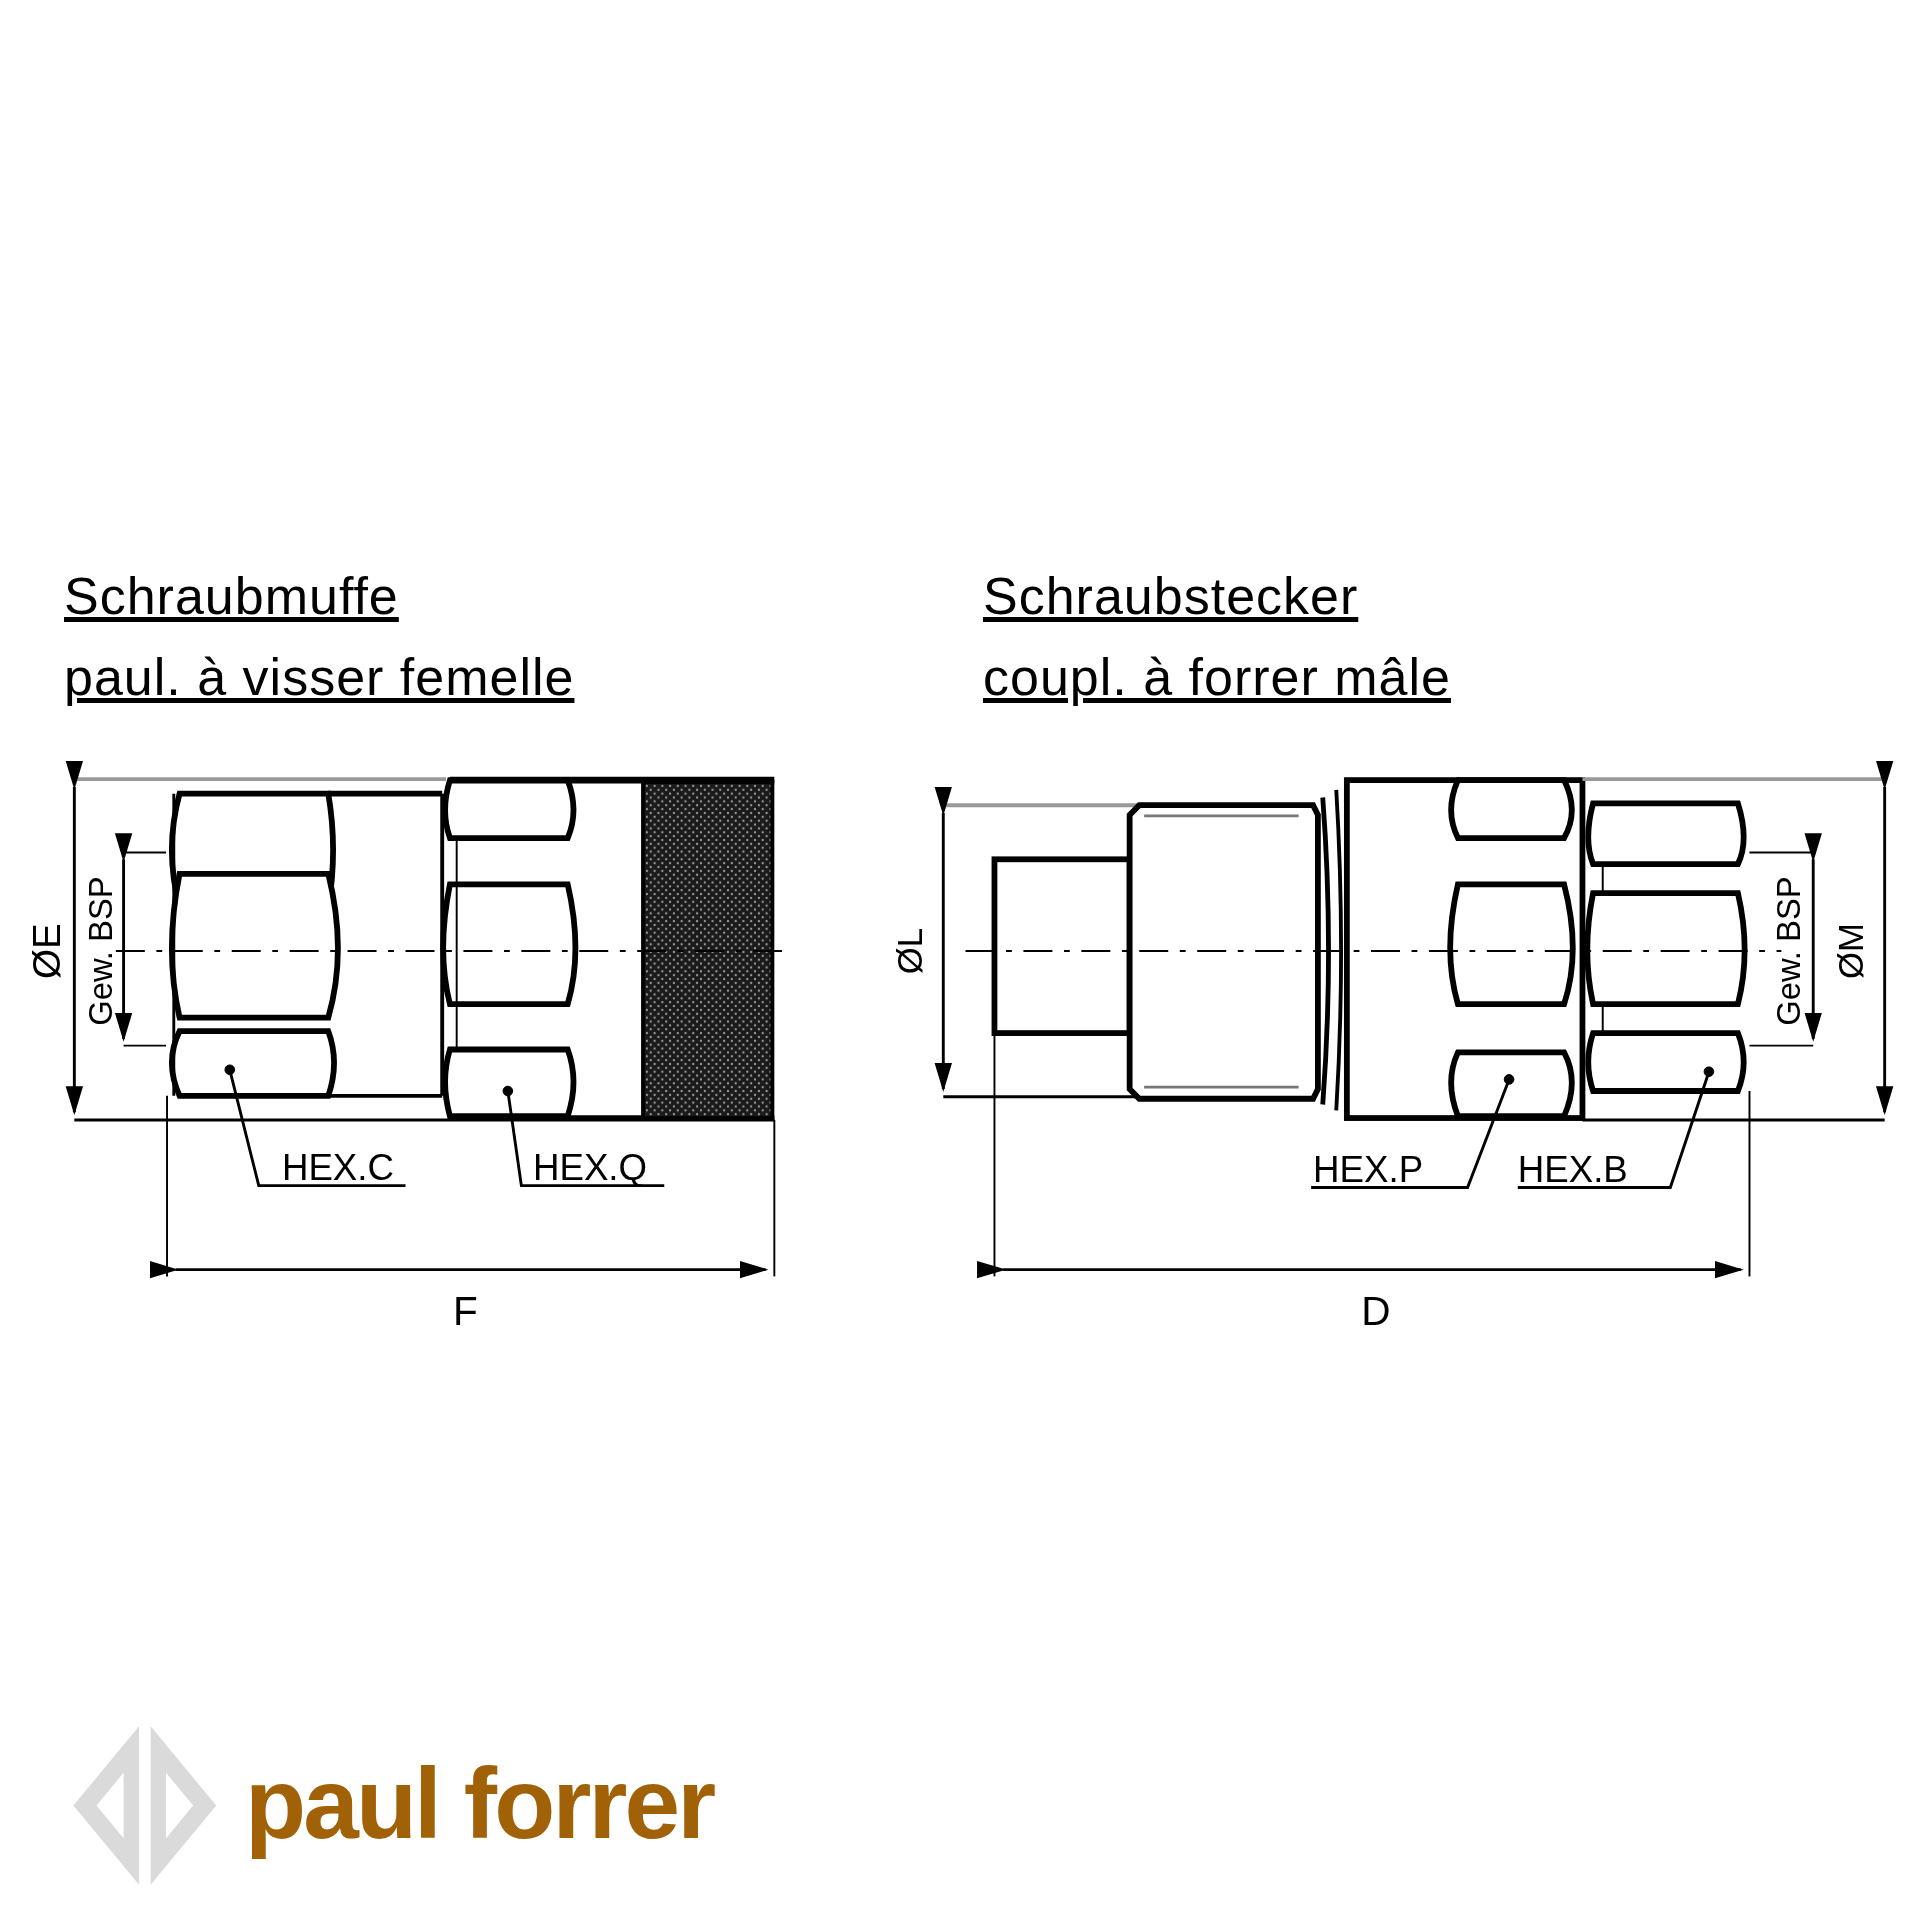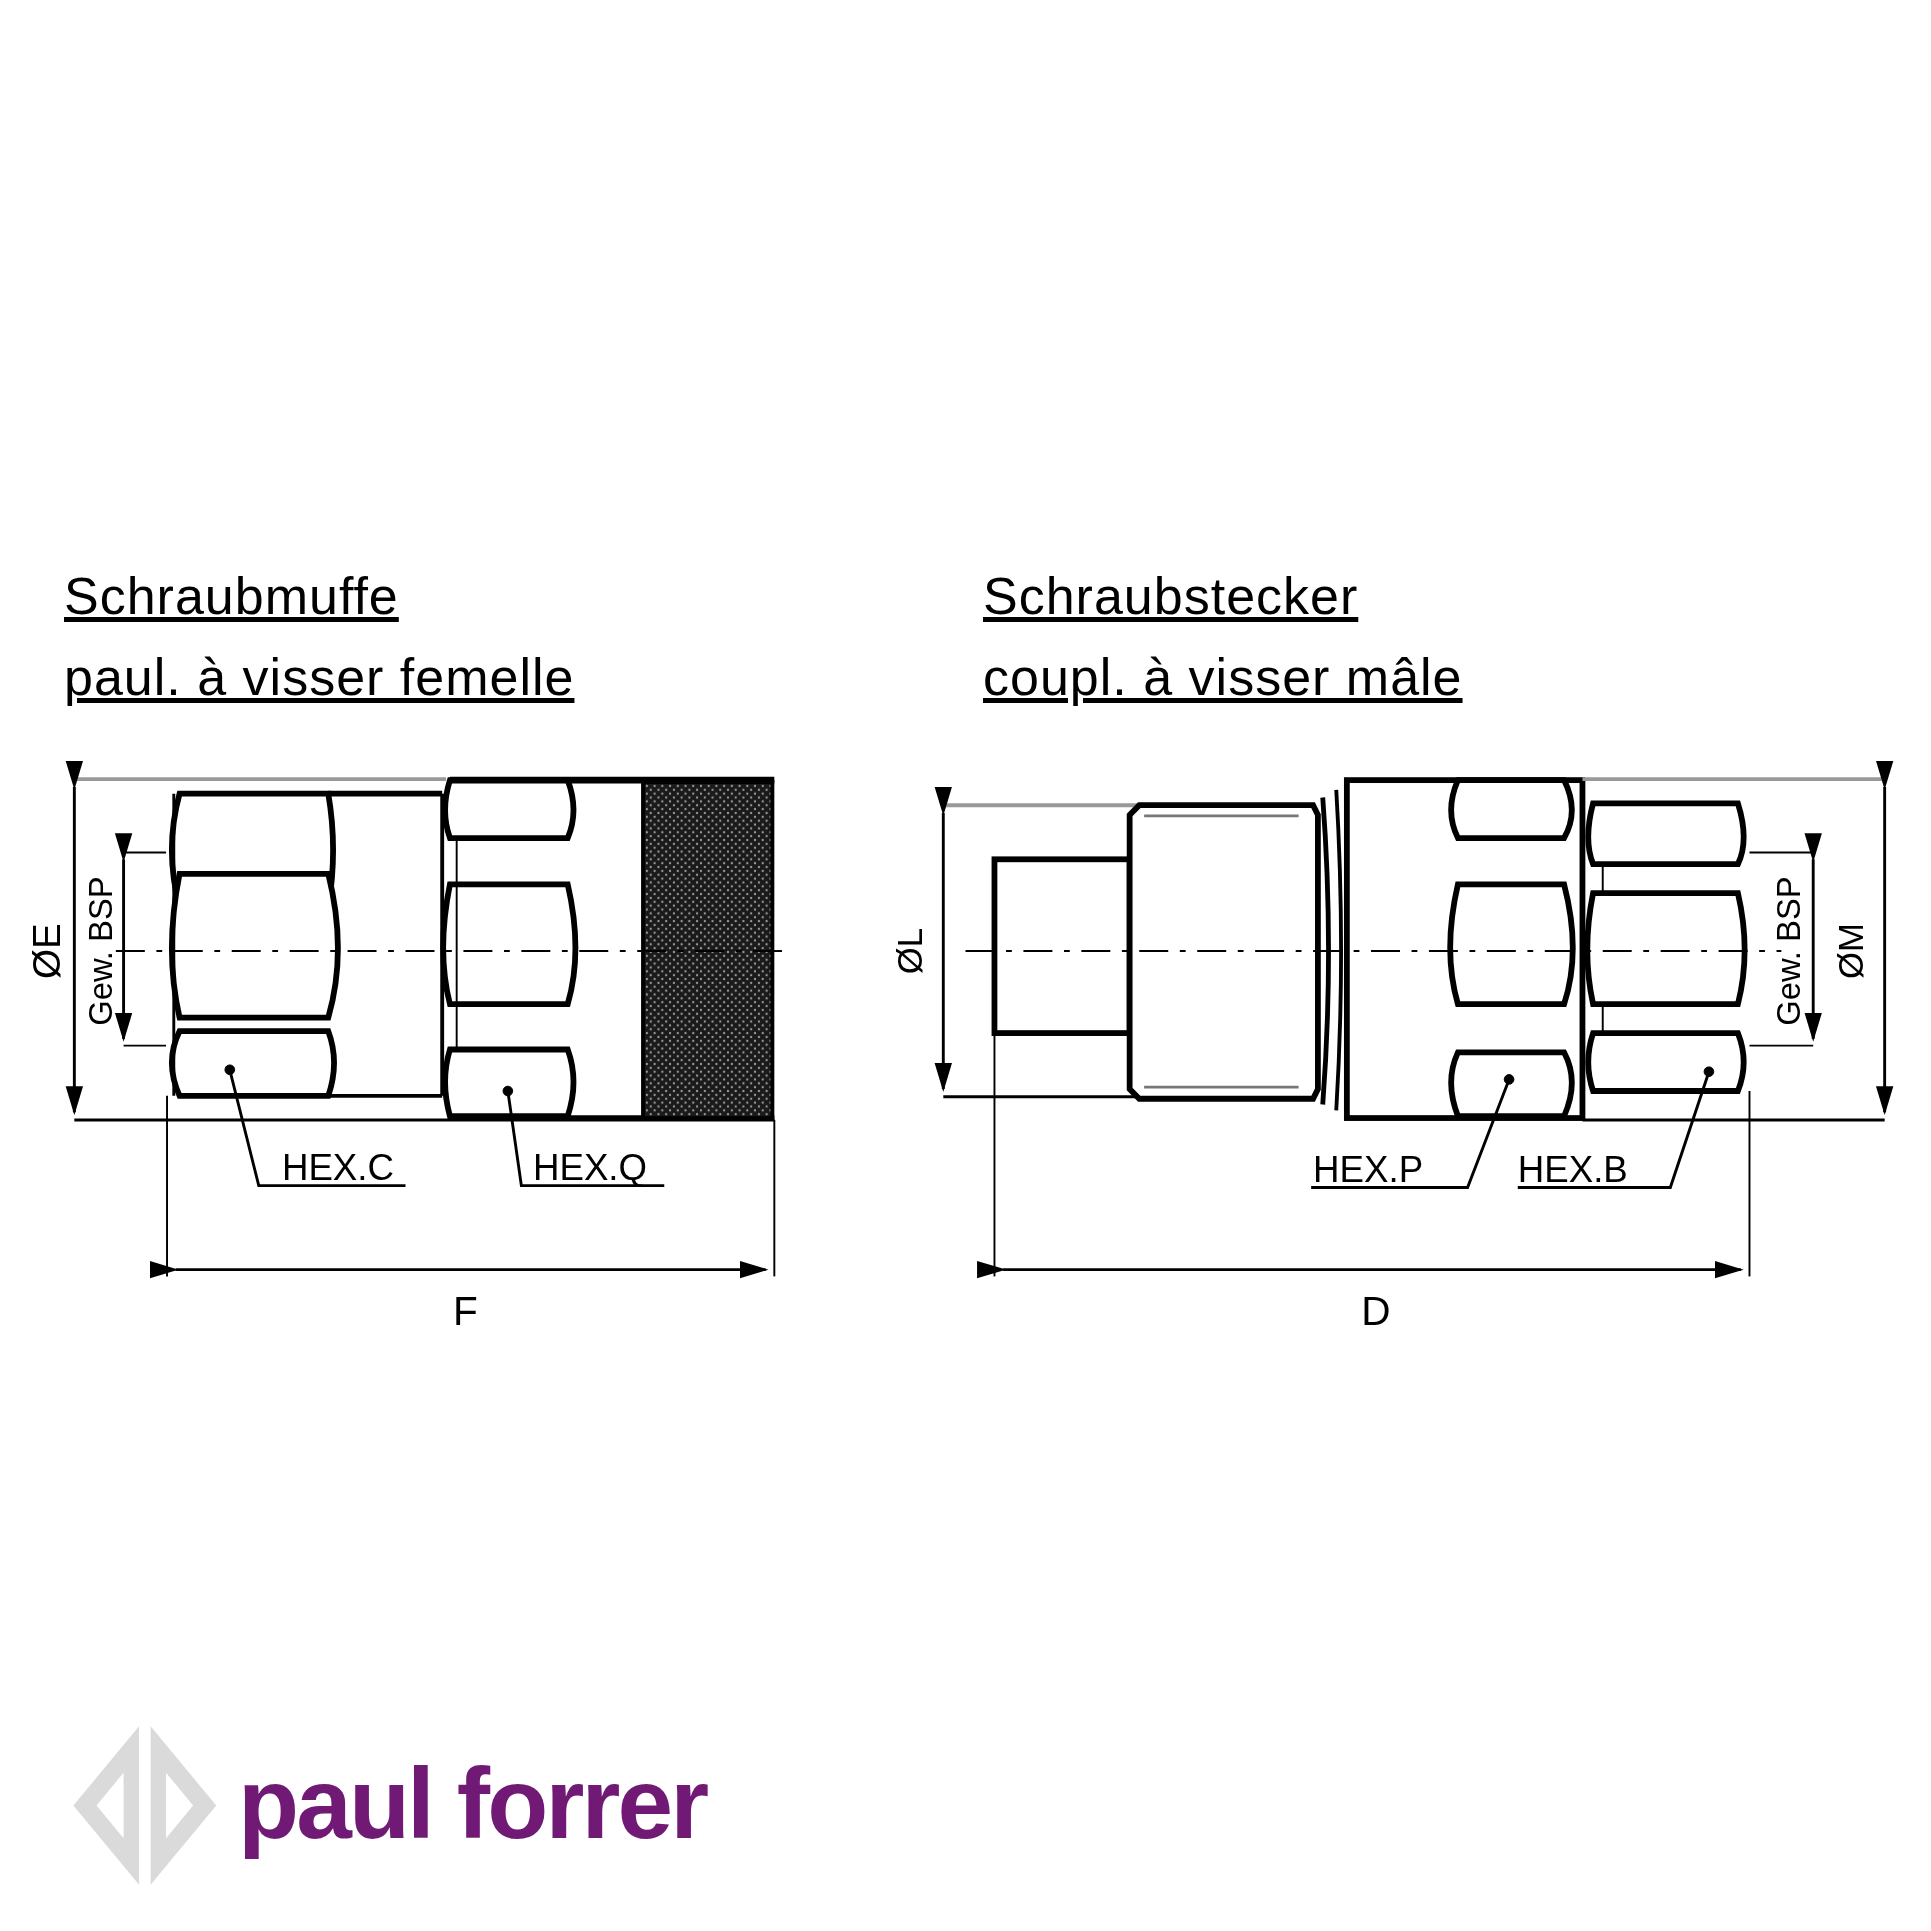--- a/index.html
+++ b/index.html
@@ -4,33 +4,33 @@
 <style>
   html, body { margin:0; padding:0; background:#ffffff; }
   body { width:1931px; height:1931px; position:relative; overflow:hidden;
          font-family:"Liberation Sans", sans-serif; }
   .title { position:absolute; font-family:"Liberation Sans", sans-serif; color:#000;
            font-size:52px; line-height:81px; letter-spacing:1px;text-decoration:underline; }
   #title-left { left:64px; top:556px; }
   #title-right { left:983px; top:556px; }
   svg { position:absolute; left:0; top:0; }
   .lbl { font-family:"Liberation Sans", sans-serif; fill:#000; }
-  .logo-text { position:absolute; left:238px; top:1746px; font-family:"Liberation Sans", sans-serif;
-               font-weight:bold; font-size:100px; color:#701a75; letter-spacing:-2.9px; }
+  .logo-text { position:absolute; left:245px; top:1746px; font-family:"Liberation Sans", sans-serif;
+               font-weight:bold; font-size:100px; color:#a16207; letter-spacing:-2.9px; }
 </style>
 </head>
 <body>
 
 <div id="title-left" class="title">
   <div>Schraubmuffe</div>
   <div>paul. à visser femelle</div>
 </div>
 <div id="title-right" class="title">
   <div>Schraubstecker</div>
-  <div>coupl. à visser mâle</div>
+  <div>coupl. à forrer mâle</div>
 </div>
 
 <svg width="1931" height="1931" viewBox="0 0 2000 2000" xmlns="http://www.w3.org/2000/svg">
   <defs>
     <pattern id="knurl" width="8" height="8" patternUnits="userSpaceOnUse">
       <rect width="8" height="8" fill="#1a1a1a"></rect>
       <circle cx="2" cy="2" r="1.2" fill="#9a9a9a"></circle>
       <circle cx="6" cy="6" r="1.2" fill="#9a9a9a"></circle>
     </pattern>
     <marker id="arr" markerWidth="10" markerHeight="10" refX="9" refY="5" orient="auto">

